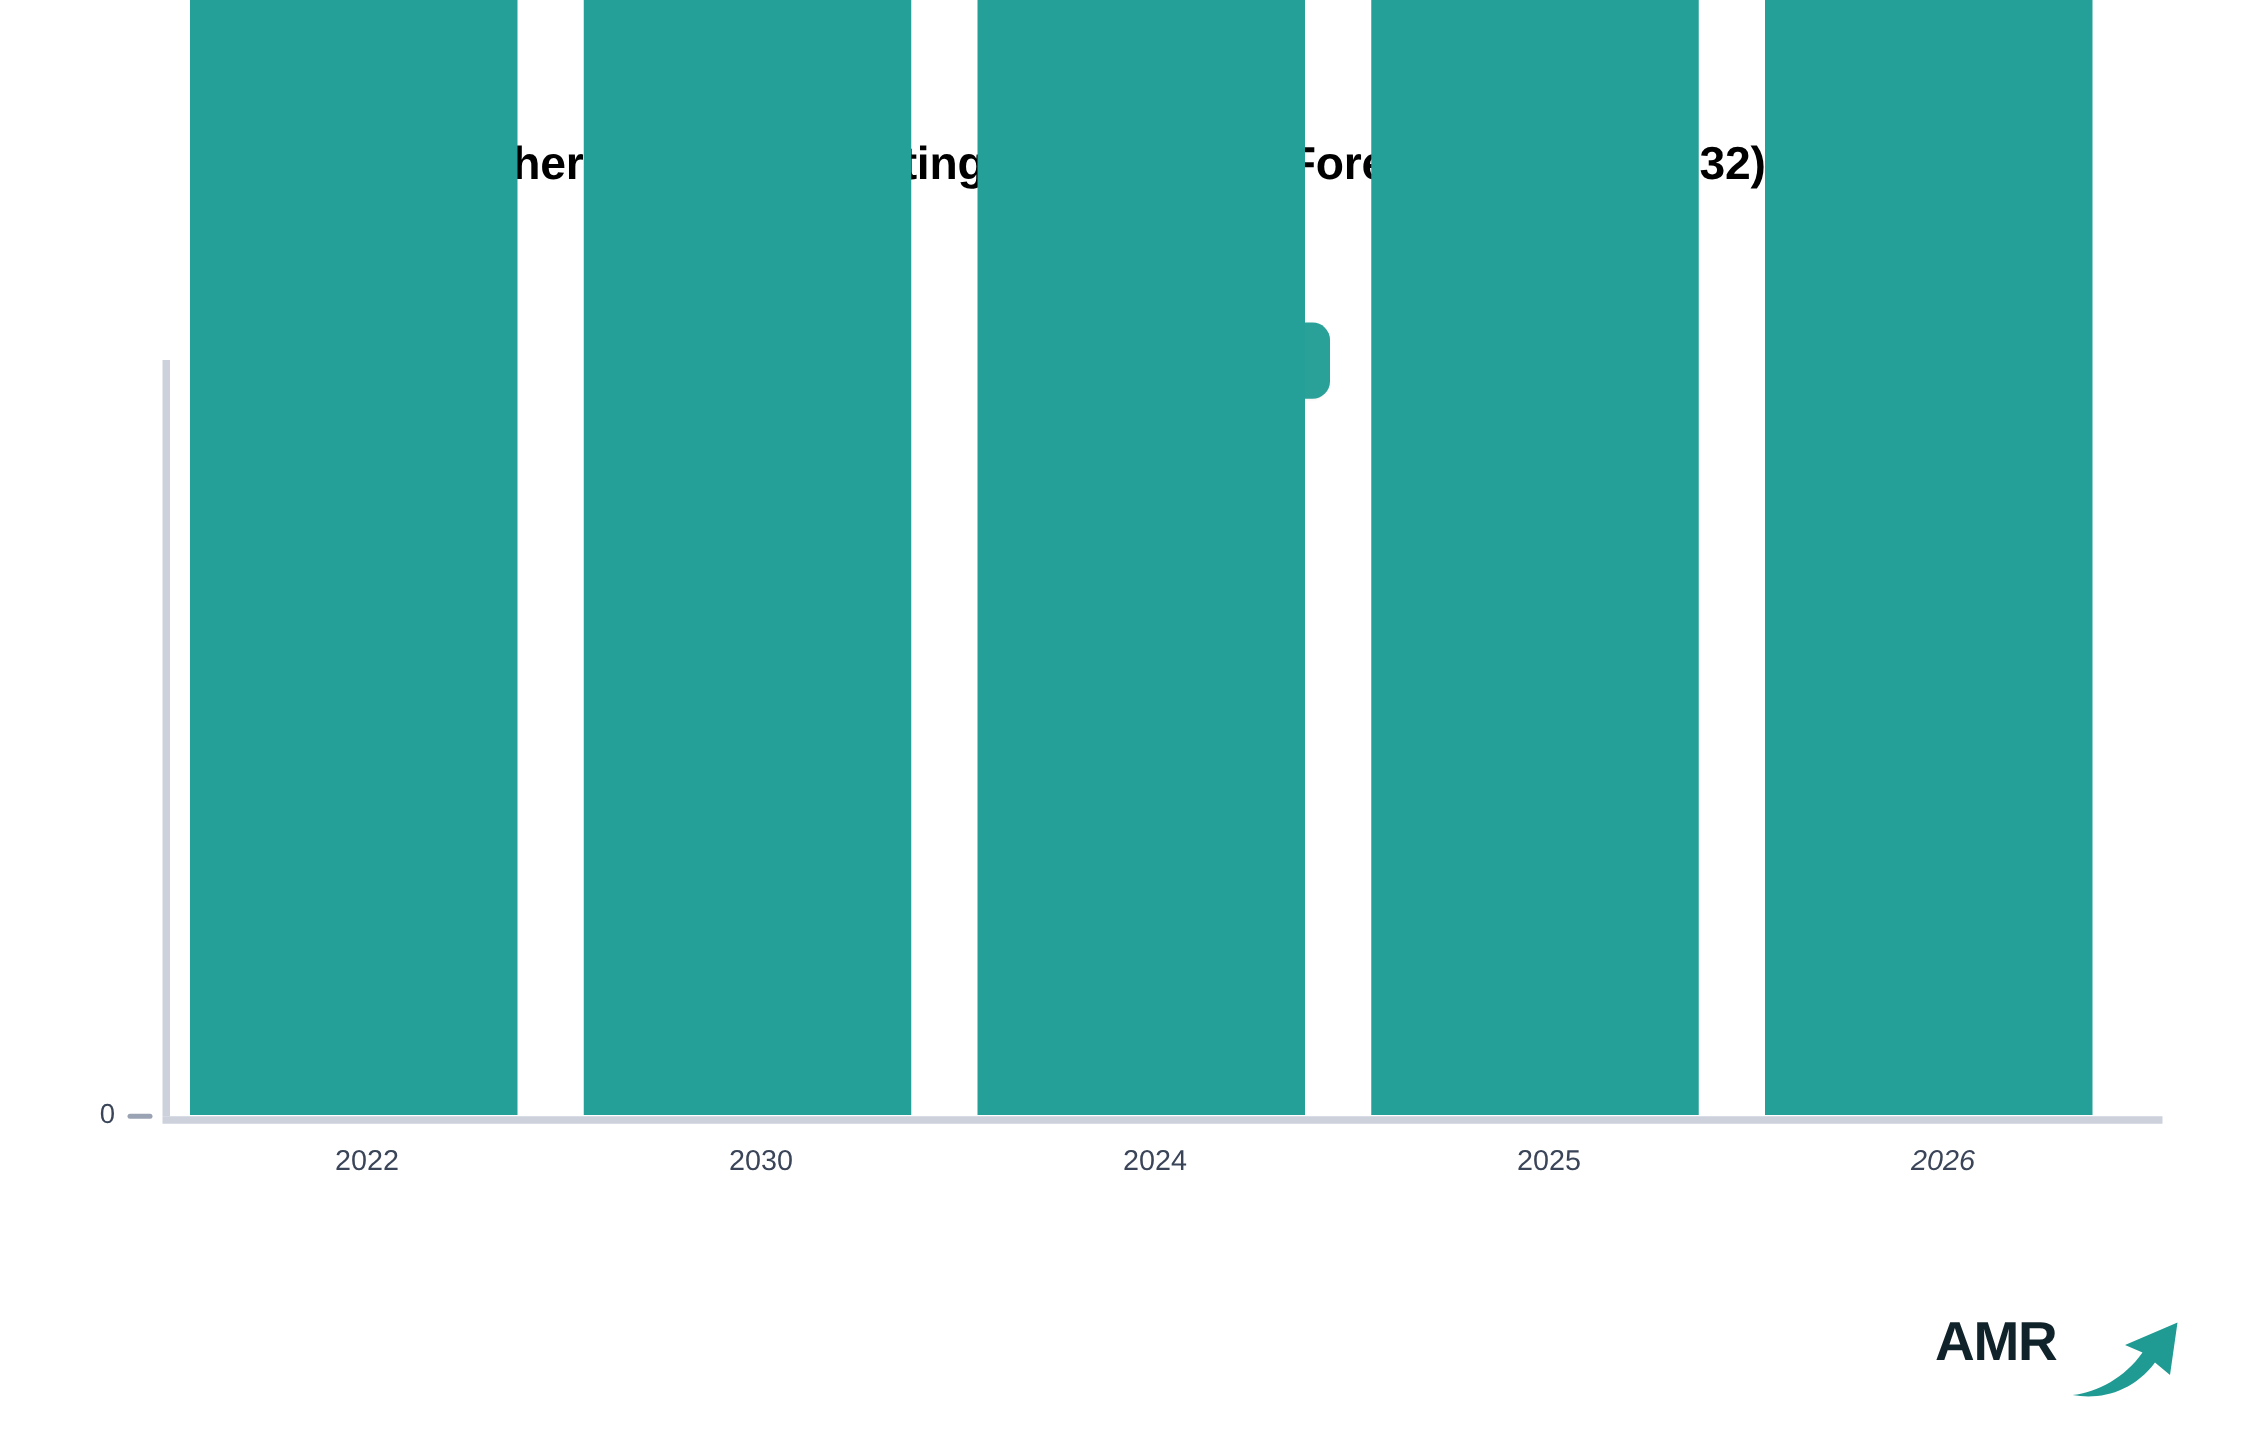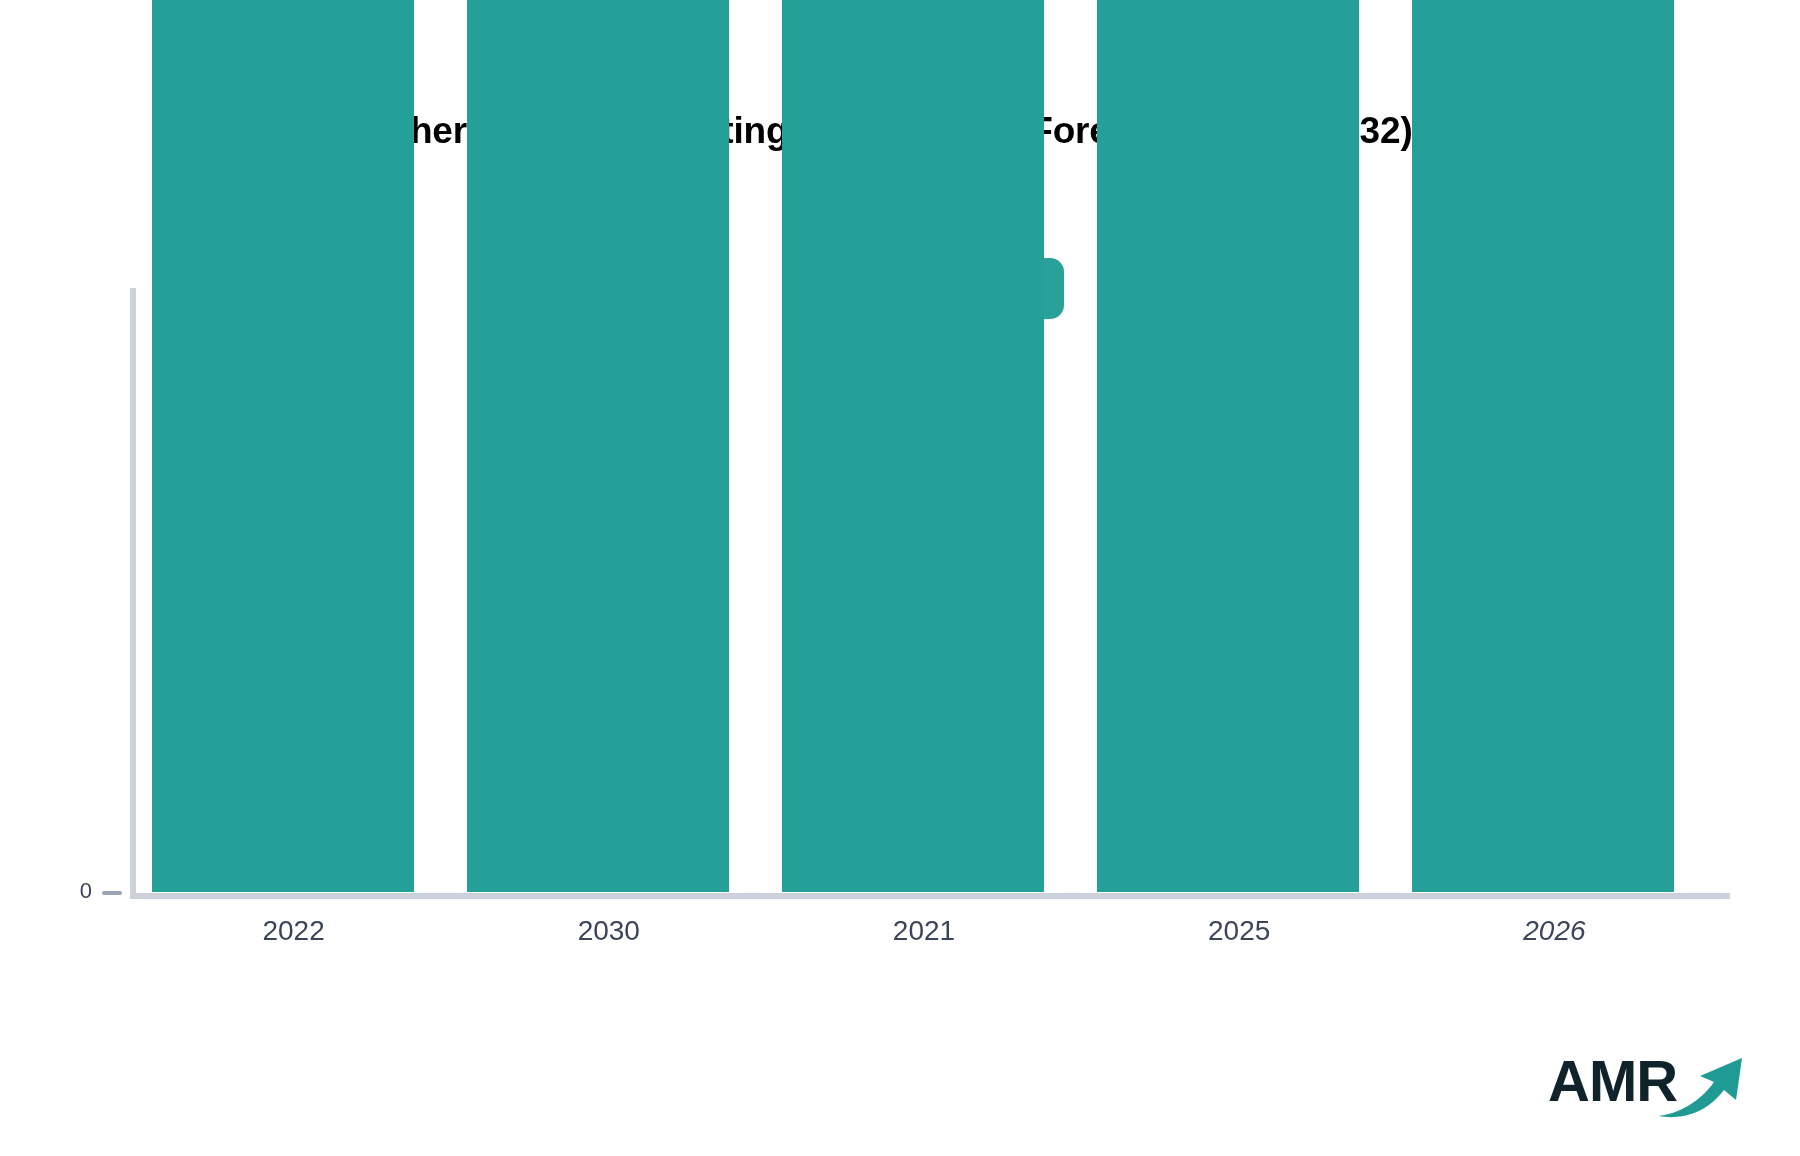--- a/index.html
+++ b/index.html
@@ -130,38 +130,38 @@
     right: -22px;
     width: 22px;
     background: linear-gradient(180deg, #1d8e88 0%, #178681 60%, #14807b 100%);
     clip-path: polygon(0 14px, 100% 0, 100% 100%, 0 100%);
   }
 
   .x-label {
     position: absolute;
     top: 915px;
     text-align: center;
-    font-size: 28px;
+    font-size: 23px;
     color: #3b4559;
     white-space: nowrap;
   }
 
   
   .amr-logo {
     position: absolute;
     right: 52px;
     bottom: 28px;
     width: 200px;
     height: 82px;
   }
   .amr-text {
     position: absolute;
     left: 0;
     top: 6px;
-    font-size: 58px;
+    font-size: 44px;
     font-weight: bold;
     color: #10222a;
     letter-spacing: -1px;
     line-height: 1;
   }
   .amr-arrow {
     position: absolute;
     left: 108px;
     top: 10px;
   }
@@ -211,21 +211,21 @@
           <div class="bar-front" style="height: 4.515e+08px;"></div>
         </div>
         <div class="bar-wrap" style="left: 1412px; width: 262px; height: 4.9364e+08px;">
           <div class="bar-side" style="height: 4.9364e+08px;"></div>
           <div class="bar-front" style="height: 4.9364e+08px;"></div>
         </div>
       </div>
     <div id="xlabels">
         <div class="x-label" style="left: 213.6px; width: 160px;">2022</div>
         <div class="x-label" style="left: 528.8px; width: 160px;">2030</div>
-        <div class="x-label" style="left: 844px; width: 160px;">2021</div>
+        <div class="x-label" style="left: 844px; width: 160px;">2024</div>
         <div class="x-label" style="left: 1159.2px; width: 160px;">2025</div>
         <div class="x-label" style="left: 1474.4px; width: 160px; font-style: italic;">2026</div>
       </div>
 
   </div>
 
   <div class="amr-logo">
     <div class="amr-text">AMR</div>
     <svg class="amr-arrow" width="92" height="64" viewBox="0 0 92 64">
       <path d="M2 60 C 22 58, 44 46, 58 26 L 44 20 L 86 2 L 80 44 L 68 34

